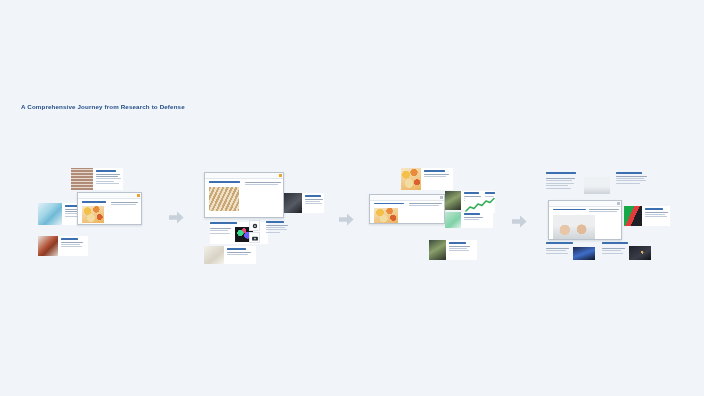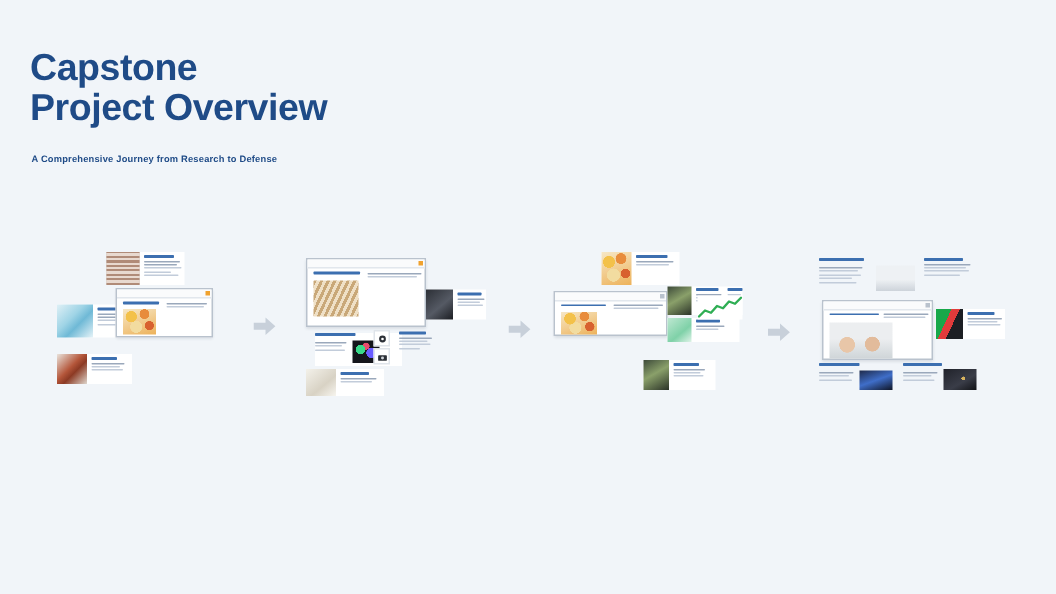--- a/index.html
+++ b/index.html
@@ -85,22 +85,20 @@
      linear-gradient(115deg,#17a84a 0 38%,#e23b3b 38% 58%,#1d1f24 58% 100%);}
   .im-screen{background:linear-gradient(160deg,#1e2a4a,#3f6ec9 50%,#0f1526);}
   .im-night{background:radial-gradient(circle at 60% 45%,#d6b25e 0 8%,transparent 9%),linear-gradient(150deg,#20222a,#3a3d48 60%,#121317);}
   .im-board{background:linear-gradient(180deg,#eef1f4 0 55%,#cdd3da 100%);}
 </style>
 </head>
 <body style="background: rgb(241, 245, 249);">
 
 <div class="canvas">
 
-  <div class="title">Capstone
-Project Overview</div>
   <div class="subtitle">A Comprehensive Journey from Research to Defense</div>
 
   <div class="cluster" style="left:38px;top:168px;width:110px;height:92px;">
 
     <div class="card" style="left:33px;top:0px;width:52px;height:22px;">
       <div class="thumb im-grid" style="left:0;top:0;width:22px;height:22px;"></div>
       <div class="lines" style="left:25px;top:2px;width:26px;">
         <div class="ln h" style="width:20px;"></div>
         <div class="ln" style="width:24px;"></div>
         <div class="ln" style="width:22px;"></div>

